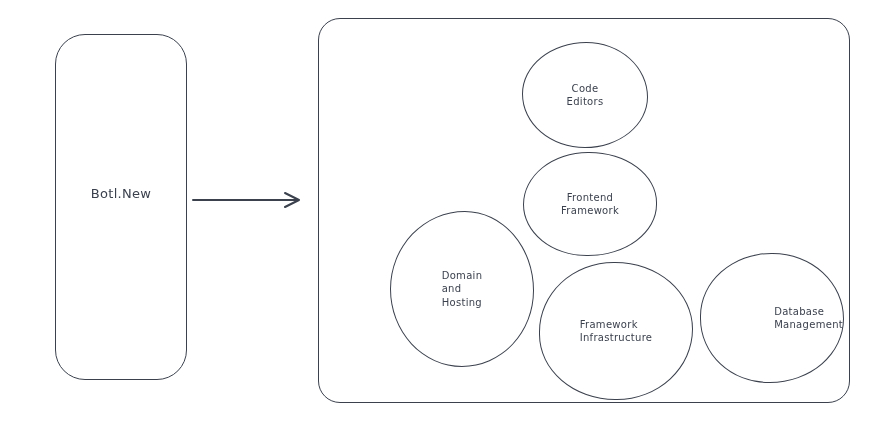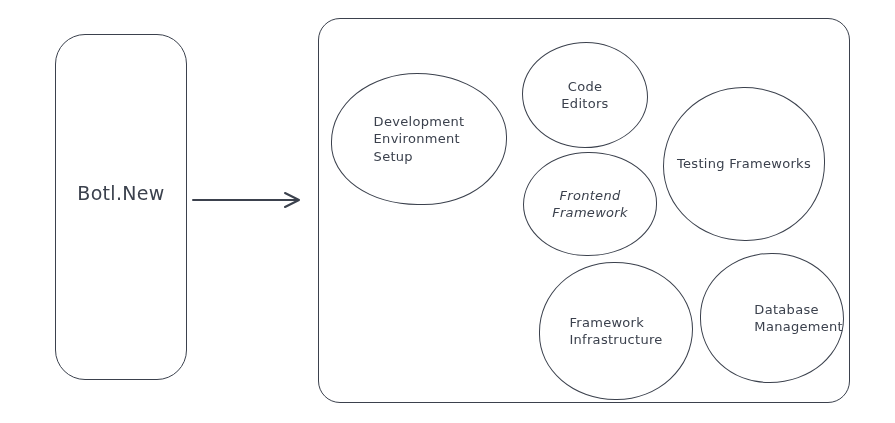--- a/index.html
+++ b/index.html
@@ -11,48 +11,48 @@
   body{font-family:"DejaVu Sans","Liberation Sans",sans-serif;color:var(--stroke);}
   .canvas{position:relative;width:895px;height:423px;background:var(--bg);}
 
   
   .rect-node{
     position:absolute;left:55px;top:34px;width:132px;height:346px;
     border:1.7px solid var(--stroke);border-radius:30px;
     display:flex;align-items:center;justify-content:center;
     background:transparent;
   }
-  .rect-node .label{transform:translateY(-14px);font-size:19px;letter-spacing:.3px;}
+  .rect-node .label{transform:translateY(-14px);font-size:13px;letter-spacing:.3px;}
 
   
   .arrow{position:absolute;left:191px;top:189px;width:112px;height:22px;}
   .arrow line,.arrow polyline{
     stroke:var(--stroke);stroke-width:2;fill:none;
     stroke-linecap:round;stroke-linejoin:round;
   }
 
   
   .container-node{
     position:absolute;left:318px;top:18px;width:532px;height:385px;
     border:1.8px solid var(--stroke);border-radius:22px;background:transparent;
   }
 
   
   .ellipse{
     position:absolute;border:1.7px solid var(--stroke);background:var(--bg);
     display:flex;align-items:center;justify-content:center;
-    font-size:13px;line-height:1.32;letter-spacing:.3px;
+    font-size:10px;line-height:1.32;letter-spacing:.3px;
   }
   .ellipse .label{white-space:pre-line;}
   .align-left .label{text-align:left;}
   .align-center .label{text-align:center;}
 
   .e1{left:331px;top:73px; width:176px;height:132px;border-radius:50% 52% 48% 50% / 53% 49% 51% 47%;}
   .e2{left:522px;top:42px; width:126px;height:106px;border-radius:51% 49% 50% 50% / 49% 52% 48% 51%;}
-  .e3{left:523px;top:152px;width:134px;height:104px;border-radius:49% 51% 52% 48% / 51% 49% 50% 50%;font-style:italic;}
+  .e3{left:523px;top:152px;width:134px;height:104px;border-radius:49% 51% 52% 48% / 51% 49% 50% 50%;}
   .e4{left:663px;top:87px; width:162px;height:154px;border-radius:50% 50% 49% 51% / 52% 48% 51% 49%;}
   .e5{left:390px;top:211px;width:144px;height:156px;border-radius:52% 48% 50% 50% / 50% 51% 49% 50%;}
   .e6{left:539px;top:262px;width:154px;height:138px;border-radius:49% 51% 50% 50% / 51% 49% 52% 48%;}
   .e7{left:700px;top:253px;width:144px;height:130px;border-radius:50% 50% 52% 48% / 49% 51% 50% 50%;justify-content:flex-end;}
 </style>
 </head>
 <body>
 
 <div class="canvas">
 
@@ -60,40 +60,37 @@
     <span class="label">Botl.New</span>
   </div>
 
   <svg class="arrow" viewBox="0 0 112 22" xmlns="http://www.w3.org/2000/svg">
     <line x1="2" y1="11" x2="106" y2="11"></line>
     <polyline points="94,4 108,11 94,18"></polyline>
   </svg>
 
   <div class="container-node"></div>
 
-  <div class="ellipse e1 align-left">
-    <span class="label">Development
-Environment
-Setup</span>
-  </div>
 
   <div class="ellipse e2 align-center">
     <span class="label">Code
 Editors</span>
   </div>
 
   <div class="ellipse e3 align-center">
     <span class="label">Frontend
 Framework</span>
   </div>
 
-  <div class="ellipse e4 align-center">
-    <span class="label">Testing Frameworks</span>
+
+  <div class="ellipse e5 align-left">
+    <span class="label">Domain
+and
+Hosting</span>
   </div>
-
 
   <div class="ellipse e6 align-left">
     <span class="label">Framework
 Infrastructure</span>
   </div>
 
   <div class="ellipse e7 align-left">
     <span class="label">Database
 Management</span>
   </div>

